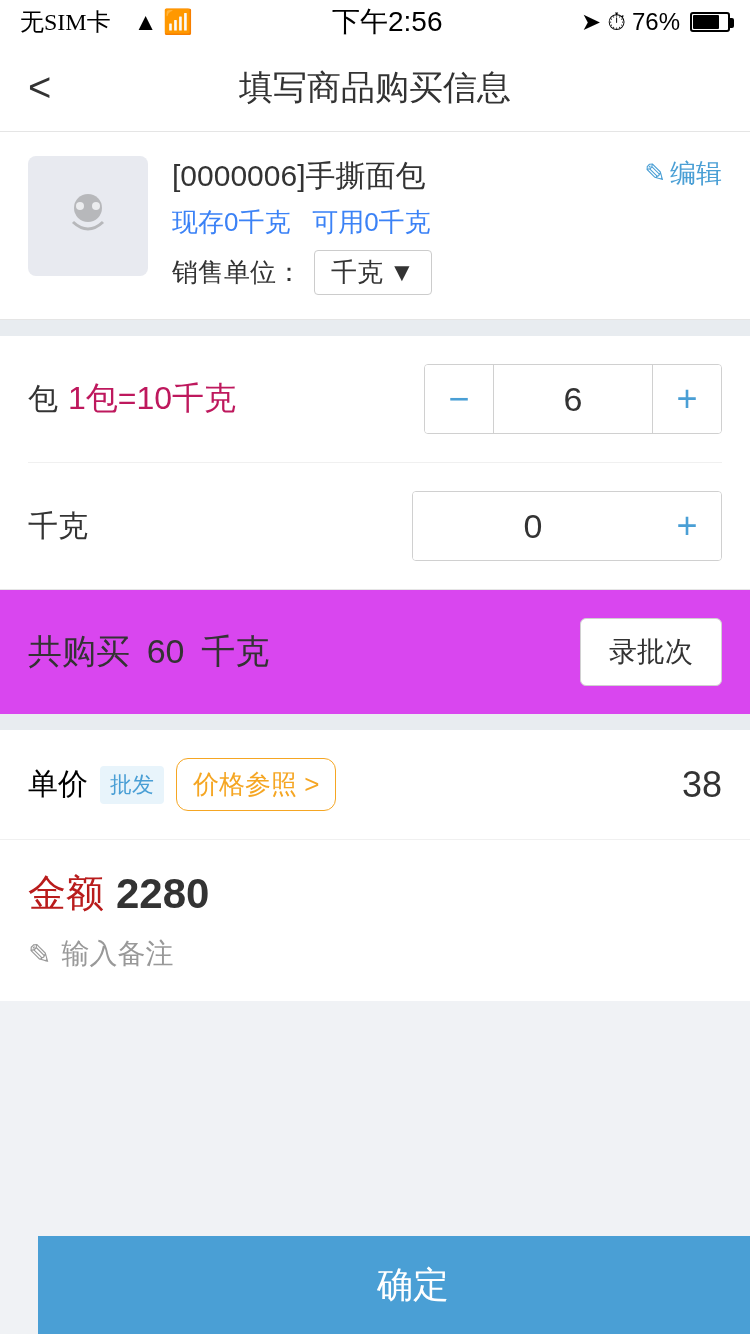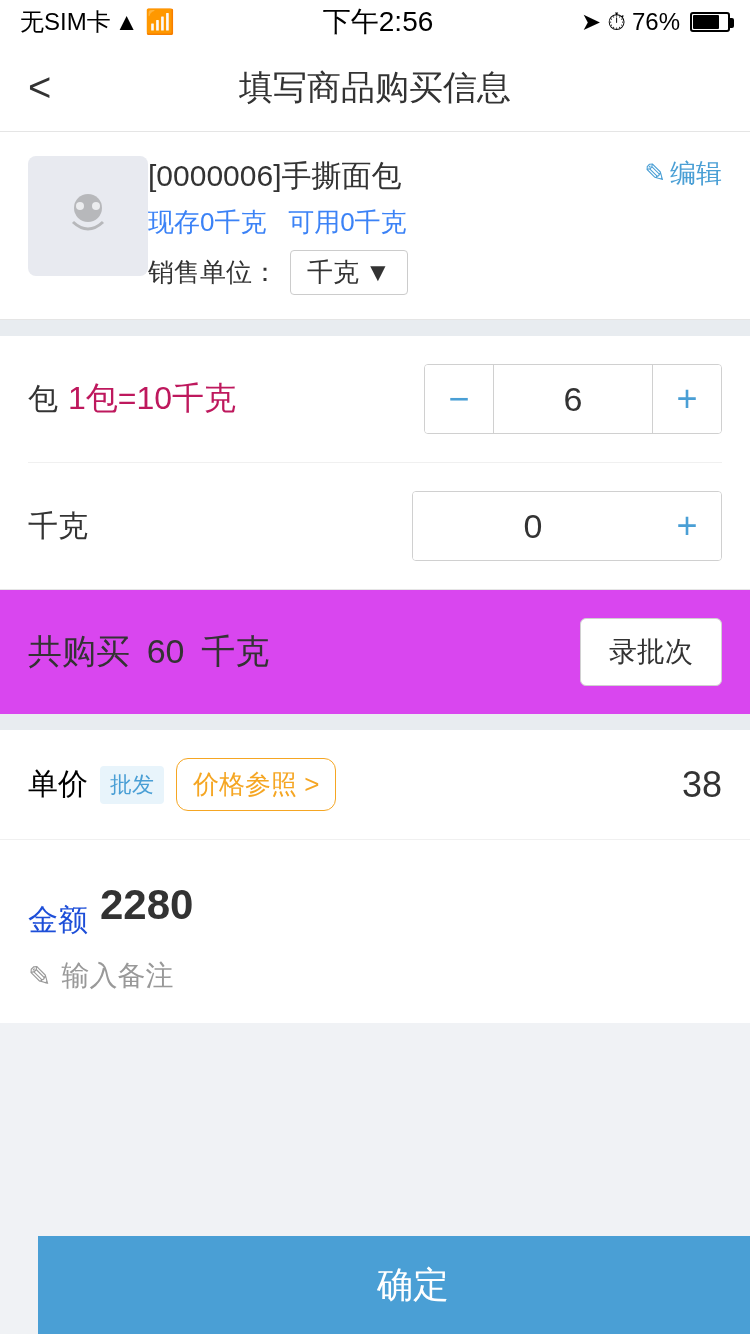--- a/index.html
+++ b/index.html
@@ -18,21 +18,21 @@
       width: 750px;
       height: 44px;
       background: #fff;
       display: flex;
       align-items: center;
       justify-content: space-between;
       padding: 0 20px;
       font-size: 24px;
       color: #000;
     }
-    .status-left { display: flex; align-items: center; gap: 4px; }
+    .status-left { display: flex; align-items: center; gap: 23px; font-family: Liberation Serif, serif; }
     .status-center { font-weight: 500; font-size: 28px; }
     .status-right { display: flex; align-items: center; gap: 6px; font-size: 24px; }
 
     
     .nav-bar {
       width: 750px;
       height: 88px;
       background: #fff;
       display: flex;
       align-items: center;
@@ -52,20 +52,21 @@
       font-weight: 500;
       color: #333;
     }
 
     
     .product-card {
       background: #fff;
       padding: 24px 28px;
       display: flex;
       align-items: flex-start;
+      gap: 24px;
       border-bottom: 1px solid #e5e5e5;
     }
     .product-image {
       width: 120px;
       height: 120px;
       background: #e8eaf0;
       border-radius: 8px;
       display: flex;
       align-items: center;
       justify-content: center;
@@ -274,23 +275,22 @@
       padding: 28px;
       border-top: 1px solid #f0f0f0;
     }
     .amount-row {
       display: flex;
       align-items: center;
       gap: 12px;
       margin-bottom: 16px;
     }
     .amount-label {
-      font-size: 30px;
-      color: #1d4ed8;
-      margin-top: 32px;
+      font-size: 38px;
+      color: #b91c1c;
     }
     .amount-value {
       font-size: 42px;
       font-weight: 600;
       color: #333;
     }
     .note-row {
       display: flex;
       align-items: center;
       gap: 10px;

